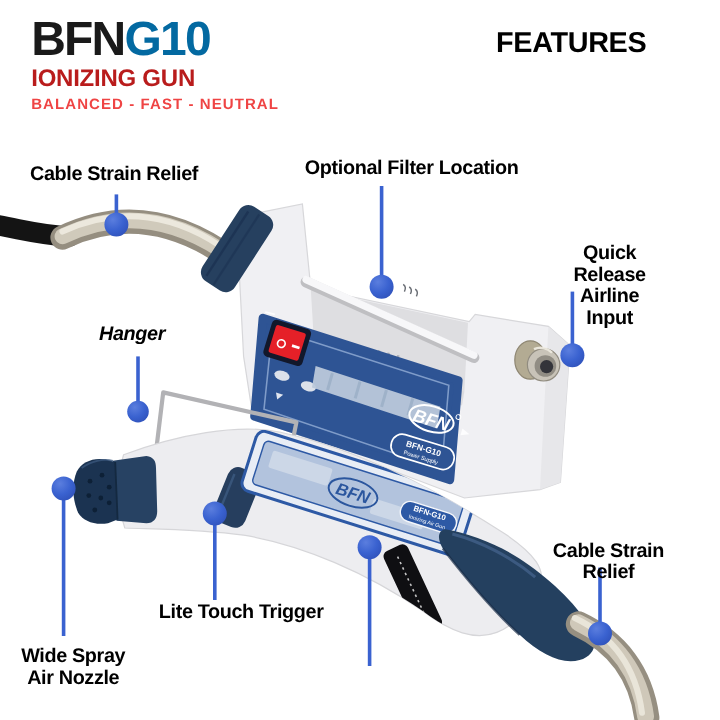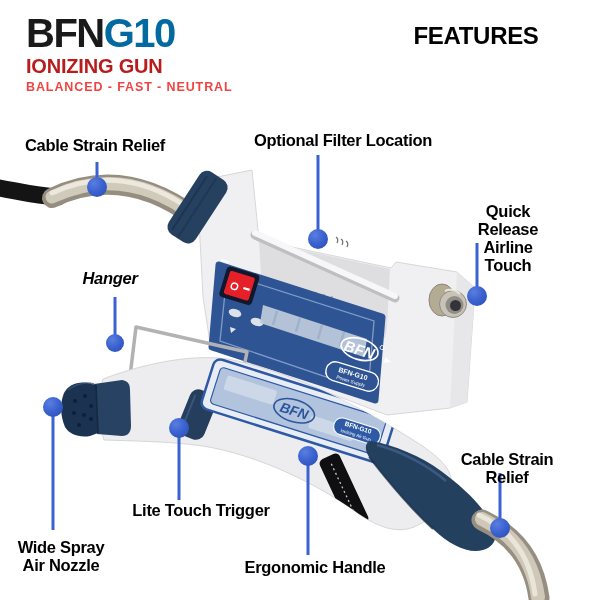--- a/index.html
+++ b/index.html
@@ -240,21 +240,20 @@
     <div class="brand-name"><span>BFN</span><span class="accent">G10</span></div>
     <div class="brand-sub">IONIZING GUN</div>
     <div class="brand-tag">BALANCED - FAST -  NEUTRAL</div>
   </div>
 
   <div class="features-title">FEATURES</div>
 
   <div class="callout c1">Cable Strain Relief</div>
   <div class="callout c2">Optional Filter Location</div>
   <div class="callout c3">Quick Release
-Airline Touch</div>
+Airline Input</div>
   <div class="callout c4">Hanger</div>
   <div class="callout c5">Wide Spray
 Air Nozzle</div>
   <div class="callout c6">Lite Touch Trigger</div>
-  <div class="callout c7">Ergonomic Handle</div>
   <div class="callout c8">Cable Strain Relief</div>
 
 </div>
 
 </body></html>

